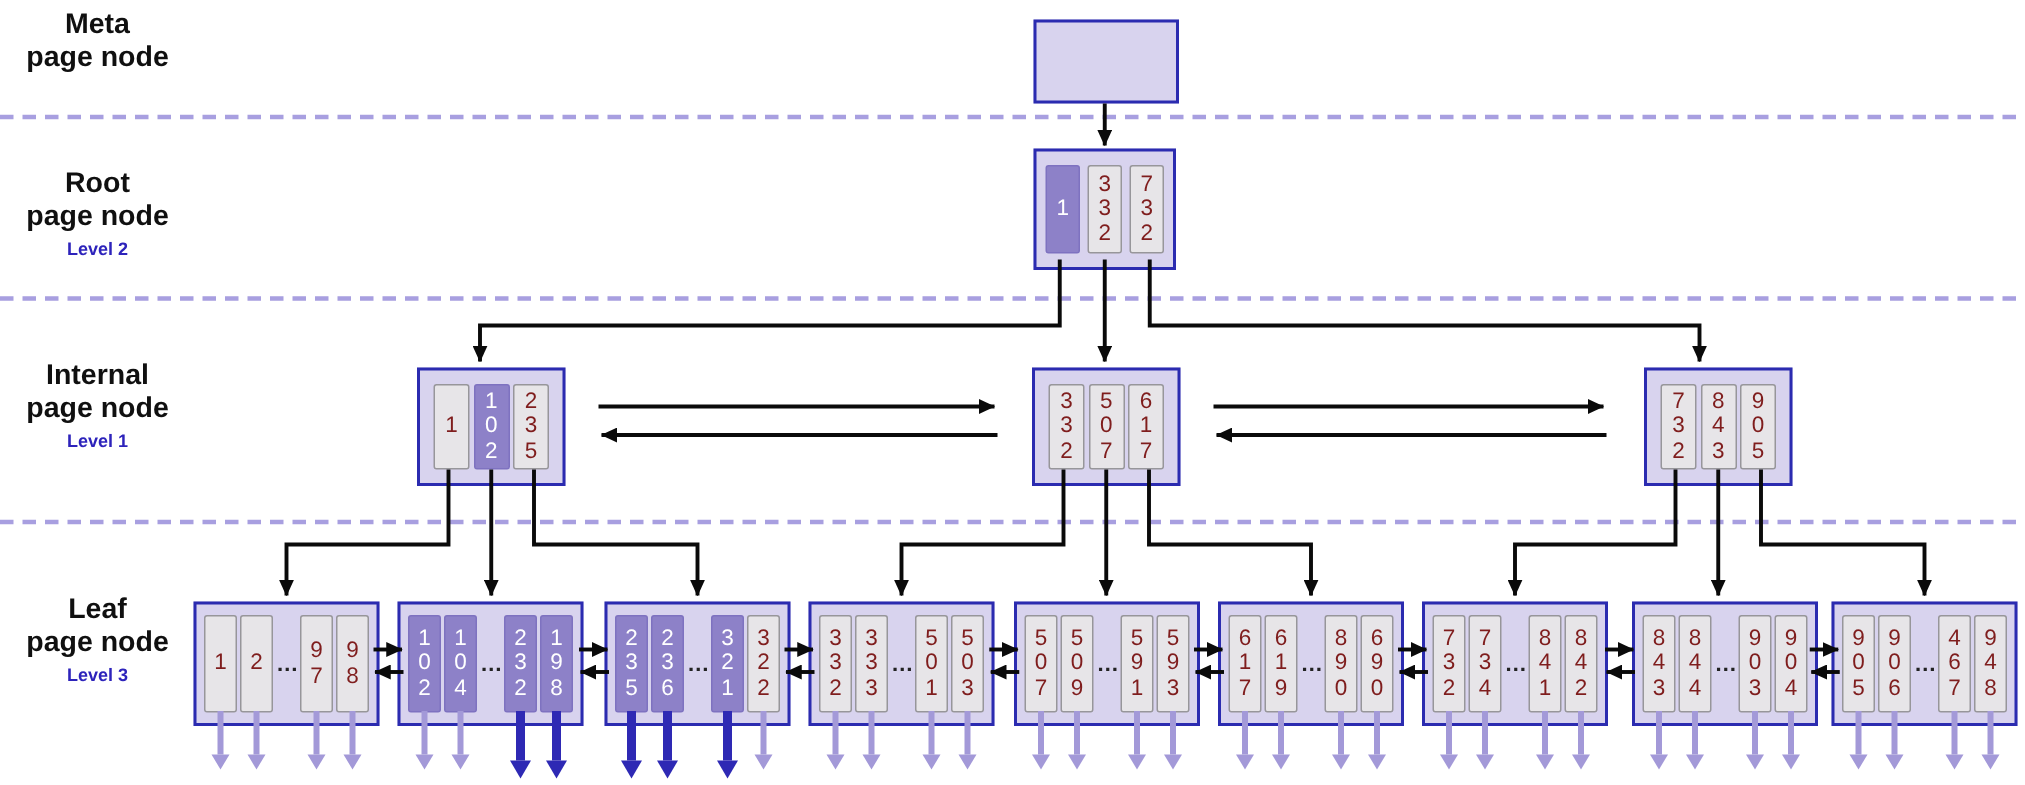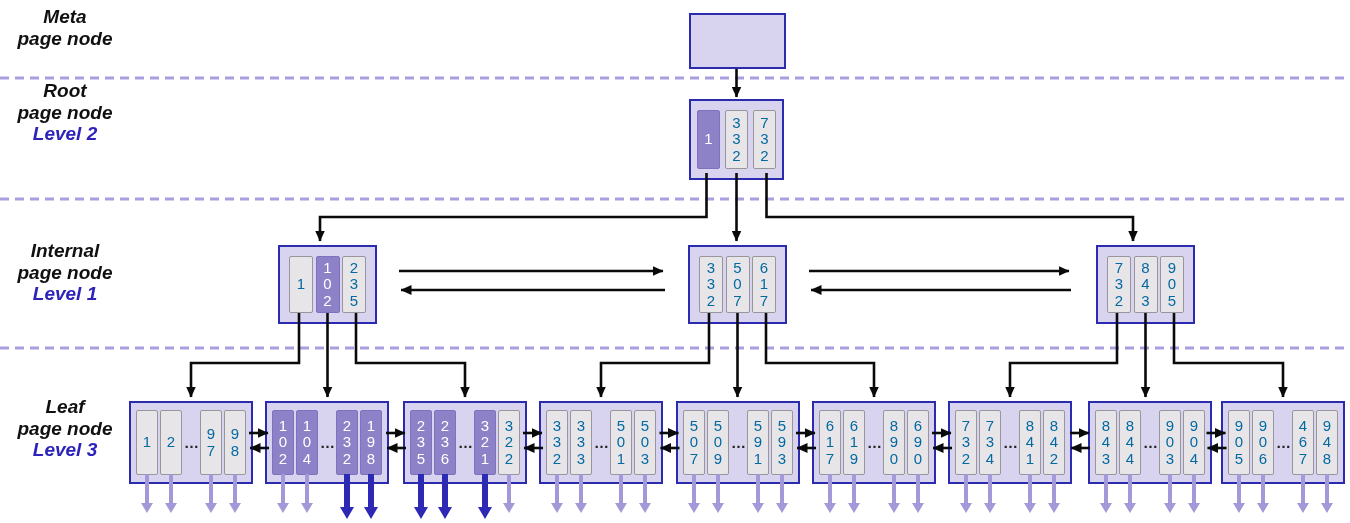--- a/index.html
+++ b/index.html
@@ -2,38 +2,38 @@
 <html style="--node-fill: #d8d3ee; --node-border: #2b2bb0; --cell-fill: #e7e5e8; --cell-border: #97969a; --highlight-fill: #8d81c8; --highlight-text: #ffffff; --level-text: #2d23bb; --dashed-line: #a89fe0; --arrow-black: #0a0a0a; --arrow-light: #a399d8; --arrow-dark: #2e29b4;"><head>
 <meta charset="utf-8">
 <style>
   html,body{margin:0;padding:0;background:#ffffff;}
   .canvas{
     position:relative;width:1350px;height:523px;background:#ffffff;overflow:hidden;
     font-family:"Liberation Sans",sans-serif;
   }
   
   .rowlabel{position:absolute;left:0;width:130px;text-align:center;color:#101010;
-    font-weight:bold;font-size:19px;line-height:22px;font-style:italic;}
-  .rowlabel .lvl{font-size:19px;line-height:20px;color:var(--level-text);}
+    font-weight:bold;font-size:19px;line-height:22px;}
+  .rowlabel .lvl{font-size:12px;line-height:20px;color:var(--level-text);}
   
   .node{
     position:absolute;box-sizing:border-box;
     background:var(--node-fill);border:2px solid var(--node-border);
     display:flex;align-items:center;justify-content:space-between;
     z-index:1;
   }
   .node.meta{left:689px;top:13px;width:97px;height:56px;}
   .node.root{left:689px;top:99px;width:95px;height:81px;padding:0 6px;}
   .node.internal{top:245px;width:99px;height:79px;padding:0 9px;}
   .node.leaf{top:401px;width:124px;height:83px;padding:0 5px;}
   
   .cell{
     position:relative;box-sizing:border-box;
     background:var(--cell-fill);border:1px solid var(--cell-border);border-radius:2px;
-    color:#0369a1;display:flex;align-items:center;justify-content:center;
+    color:#7f1d1d;display:flex;align-items:center;justify-content:center;
   }
   .cell.hl{background:var(--highlight-fill);border-color:#7e72c0;color:var(--highlight-text);}
   .cell .ct{display:block;width:13px;text-align:center;word-break:break-all;
     font-size:15px;line-height:16.5px;}
   .cell-root{width:23px;height:59px;}
   .cell-int{width:24px;height:57px;}
   .cell-leaf{width:22px;height:65px;}
   .ell{width:14px;height:65px;display:flex;align-items:center;justify-content:center;
     color:#222;font-weight:bold;font-size:15px;letter-spacing:-1px;}
   
@@ -105,21 +105,21 @@
         <path class="tline" marker-end="url(#ah)" d="M1090 448 H1071"></path>
         <path class="tline" marker-end="url(#ah)" d="M1206.5 433 H1225.5"></path>
         <path class="tline" marker-end="url(#ah)" d="M1226.5 448 H1207.5"></path>
       </g>
   </svg>
 
   <div class="rowlabel" style="top:6px">
     <div>Meta</div>
     <div>page node</div>
   </div>
-  <div class="rowlabel" style="top:80px">
+  <div class="rowlabel" style="top:112px">
     <div>Root</div>
     <div>page node</div>
     <div class="lvl">Level 2</div>
   </div>
   <div class="rowlabel" style="top:240px">
     <div>Internal</div>
     <div>page node</div>
     <div class="lvl">Level 1</div>
   </div>
   <div class="rowlabel" style="top:396px">

